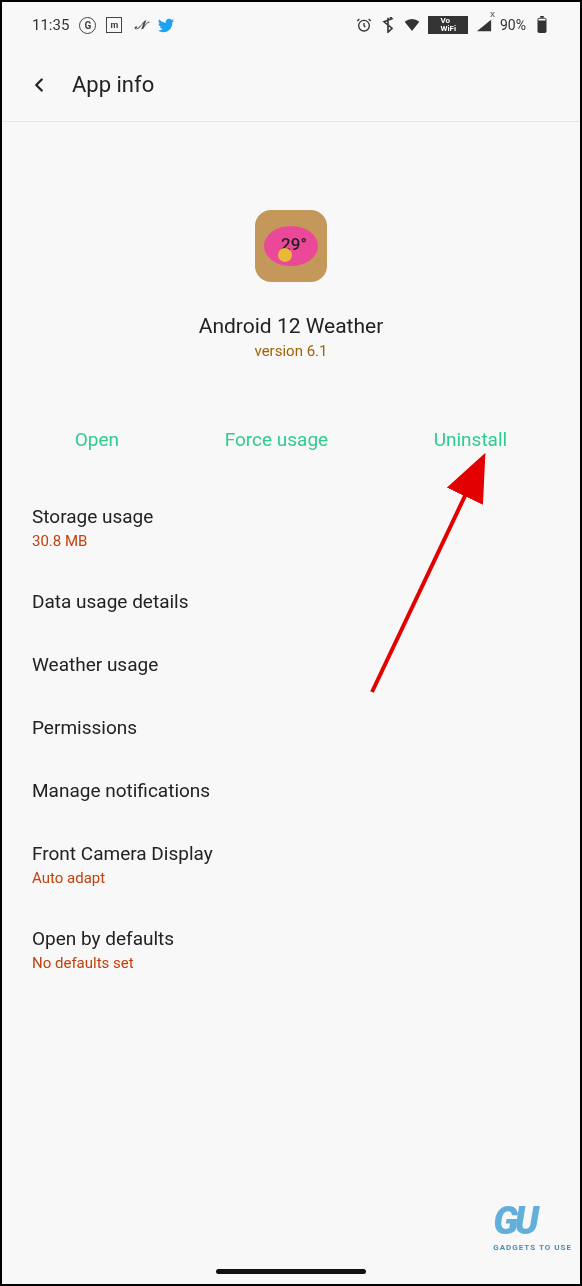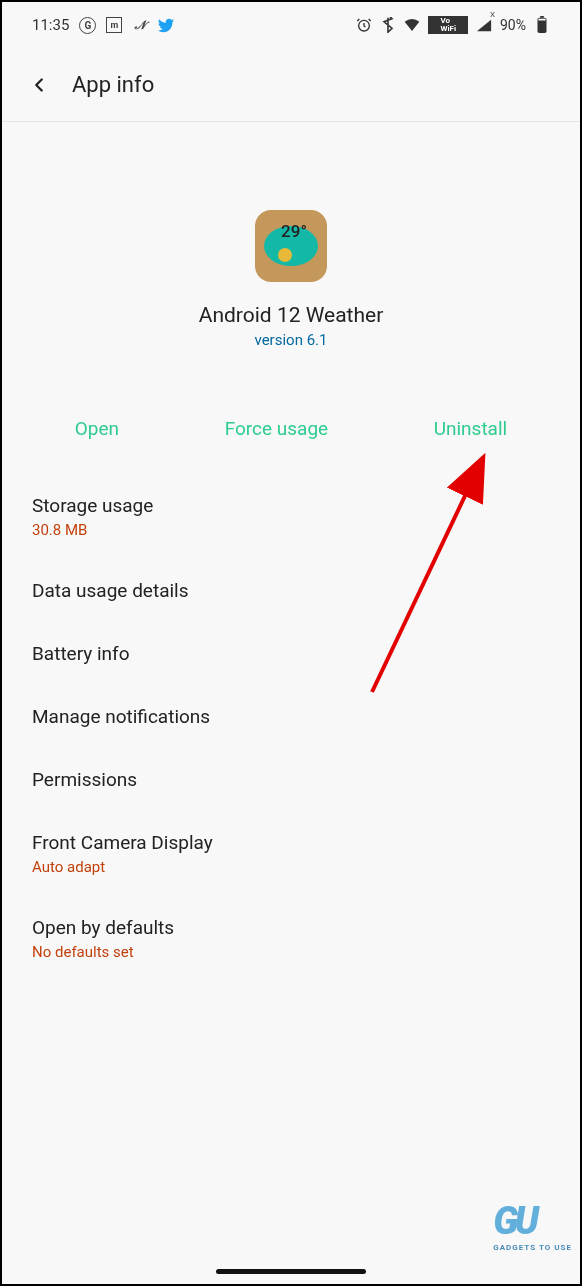--- a/index.html
+++ b/index.html
@@ -116,47 +116,48 @@
       background: #c4975a;
       border-radius: 16px;
       display: flex;
       align-items: center;
       justify-content: center;
       position: relative;
     }
     .app-icon-inner {
       width: 54px;
       height: 40px;
-      background: #14b8a6;
+      background: #ec4899;
       border-radius: 50%;
       display: flex;
+      align-items: center;
       justify-content: center;
       position: relative;
       font-size: 17px;
       font-weight: 500;
       color: #222;
     }
     .sun {
       position: absolute;
       bottom: 4px;
       left: 14px;
       width: 14px;
       height: 14px;
       background: #e8b838;
       border-radius: 50%;
     }
     .app-name {
       font-size: 21px;
       color: #222;
-      margin-top: 21px;
+      margin-top: 32px;
       font-weight: 400;
     }
     .app-version {
       font-size: 15px;
-      color: #0369a1;
+      color: #a16207;
       margin-top: 4px;
     }
     .action-row {
       display: flex;
       justify-content: space-around;
       padding: 34px 20px 34px 20px;
     }
     .action-btn {
       color: #2ecc8f;
       font-size: 19px;
@@ -299,27 +300,27 @@
 
   <div class="settings-list">
     <div class="setting-item">
       <div class="setting-title">Storage usage</div>
       <div class="setting-sub">30.8 MB</div>
     </div>
     <div class="setting-item">
       <div class="setting-title">Data usage details</div>
     </div>
     <div class="setting-item">
-      <div class="setting-title">Battery info</div>
+      <div class="setting-title">Weather usage</div>
+    </div>
+    <div class="setting-item">
+      <div class="setting-title">Permissions</div>
     </div>
     <div class="setting-item">
       <div class="setting-title">Manage notifications</div>
-    </div>
-    <div class="setting-item">
-      <div class="setting-title">Permissions</div>
     </div>
     <div class="setting-item">
       <div class="setting-title">Front Camera Display</div>
       <div class="setting-sub">Auto adapt</div>
     </div>
     <div class="setting-item">
       <div class="setting-title">Open by defaults</div>
       <div class="setting-sub">No defaults set</div>
     </div>
   </div>

